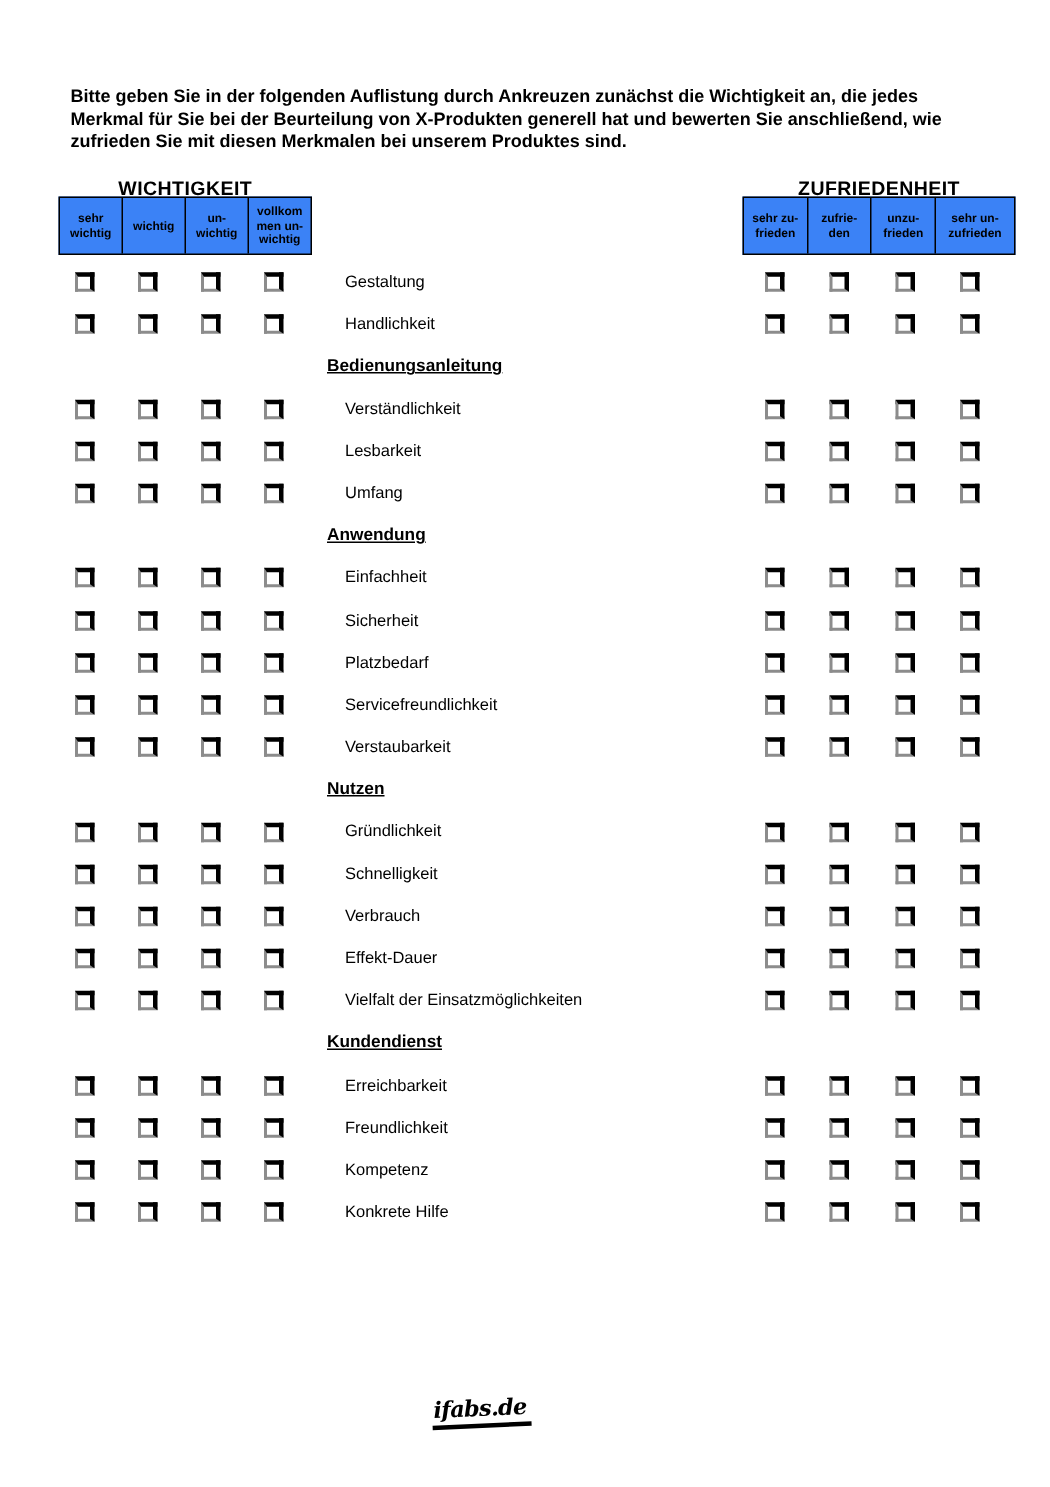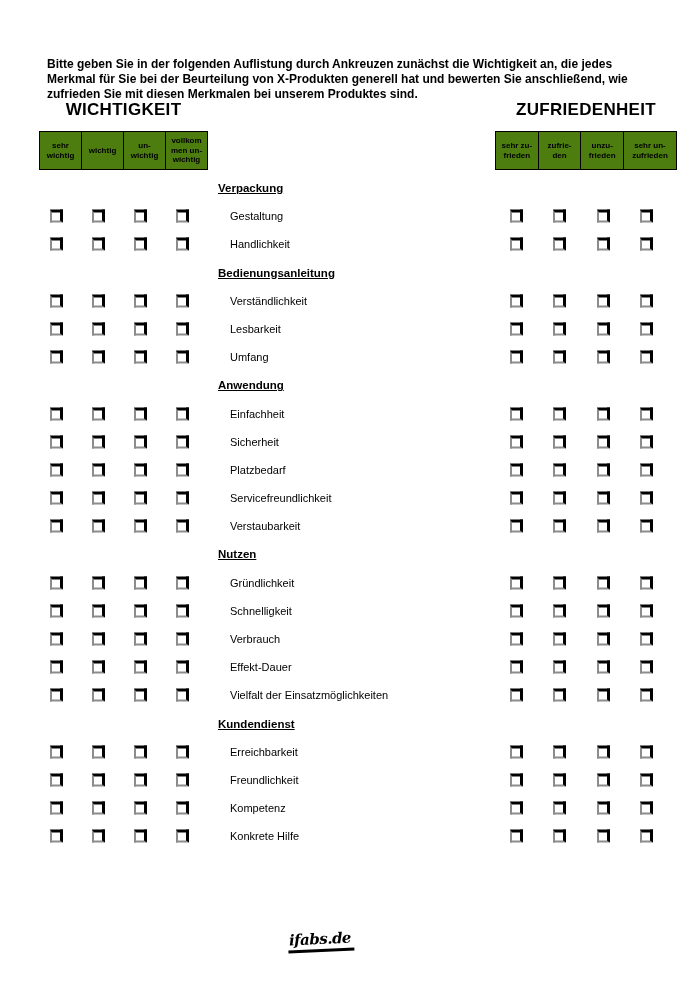--- a/index.html
+++ b/index.html
@@ -13,30 +13,30 @@
     text-decoration:underline;
   }
   
   .intro{
     position:absolute;left:47px;top:57px;width:645px;
     margin:0;font-size:12px;font-weight:bold;line-height:15px;
     white-space:pre-line;
   }
   
   .group-title{
-    position:absolute;top:100px;
-    font-size:17px;font-weight:bold;text-align:center;letter-spacing:.3px;
+    position:absolute;top:118px;
+    font-size:13px;font-weight:bold;text-align:center;letter-spacing:.3px;
   }
   .group-title.left{left:39px;width:169px;}
   .group-title.right{left:495px;width:182px;}
   
   .opt-table{
     position:absolute;top:131px;height:39px;
     display:flex;box-sizing:border-box;
-    border:1px solid #000;background:#4d7c0f;
+    border:1px solid #000;background:#3b82f6;
   }
   .opt-table.left{left:39px;width:169px;}
   .opt-table.right{left:495px;width:182px;}
   .opt-cell{
     flex:1 1 0;box-sizing:border-box;
     border-right:1px solid #000;
     display:flex;align-items:center;justify-content:center;
     text-align:center;font-size:8px;font-weight:bold;line-height:9.5px;
     white-space:pre-line;padding:1px;
   }
@@ -98,23 +98,20 @@
     <div class="opt-cell">zufrie-
 den</div>
     <div class="opt-cell">unzu-
 frieden</div>
     <div class="opt-cell">sehr un-
 zufrieden</div>
   </div>
 
   <div class="rows">
 
-    <div class="row cat">
-      <span class="cat-label">Verpackung</span>
-    </div>
     <div class="row item">
       <span class="cb c1"></span>
         <span class="cb c2"></span>
         <span class="cb c3"></span>
         <span class="cb c4"></span>
       <span class="item-label">Gestaltung</span>
       <span class="cb r1"></span>
         <span class="cb r2"></span>
         <span class="cb r3"></span>
         <span class="cb r4"></span>

